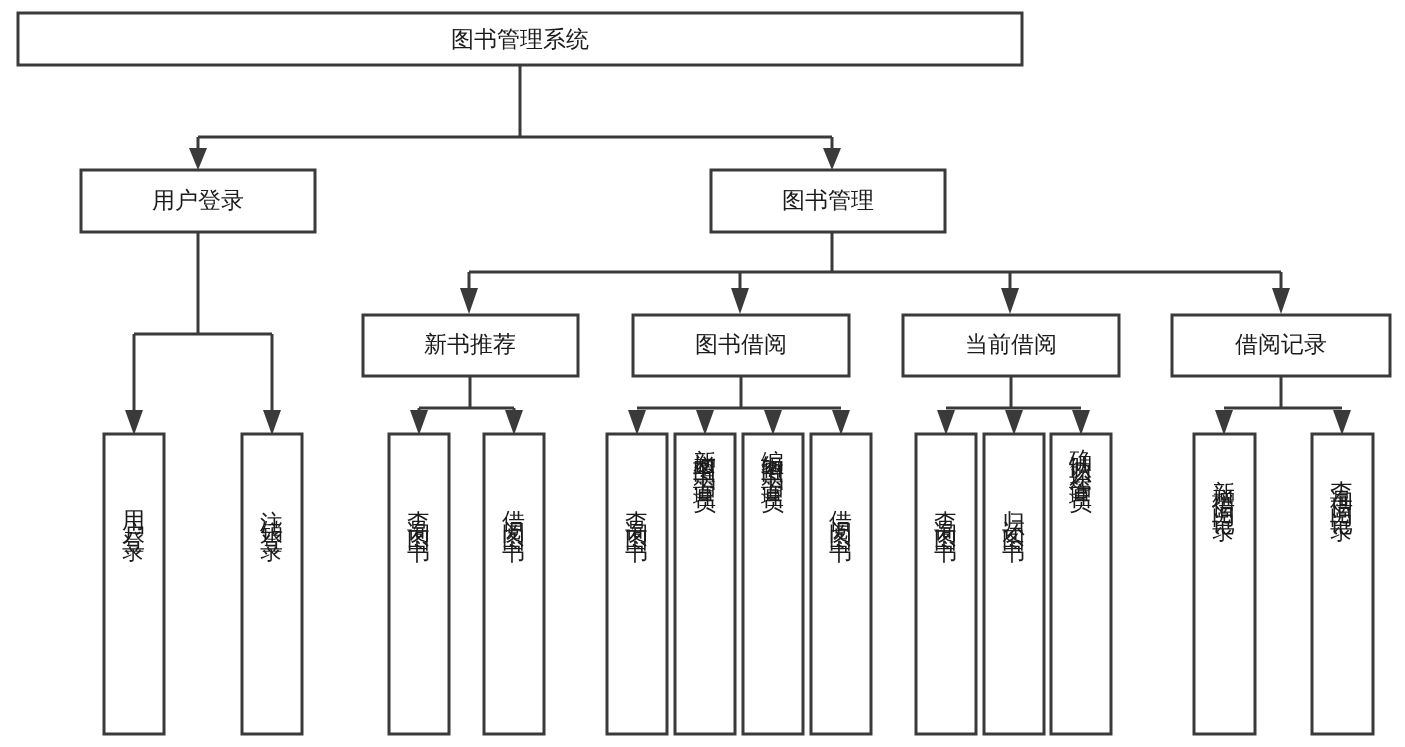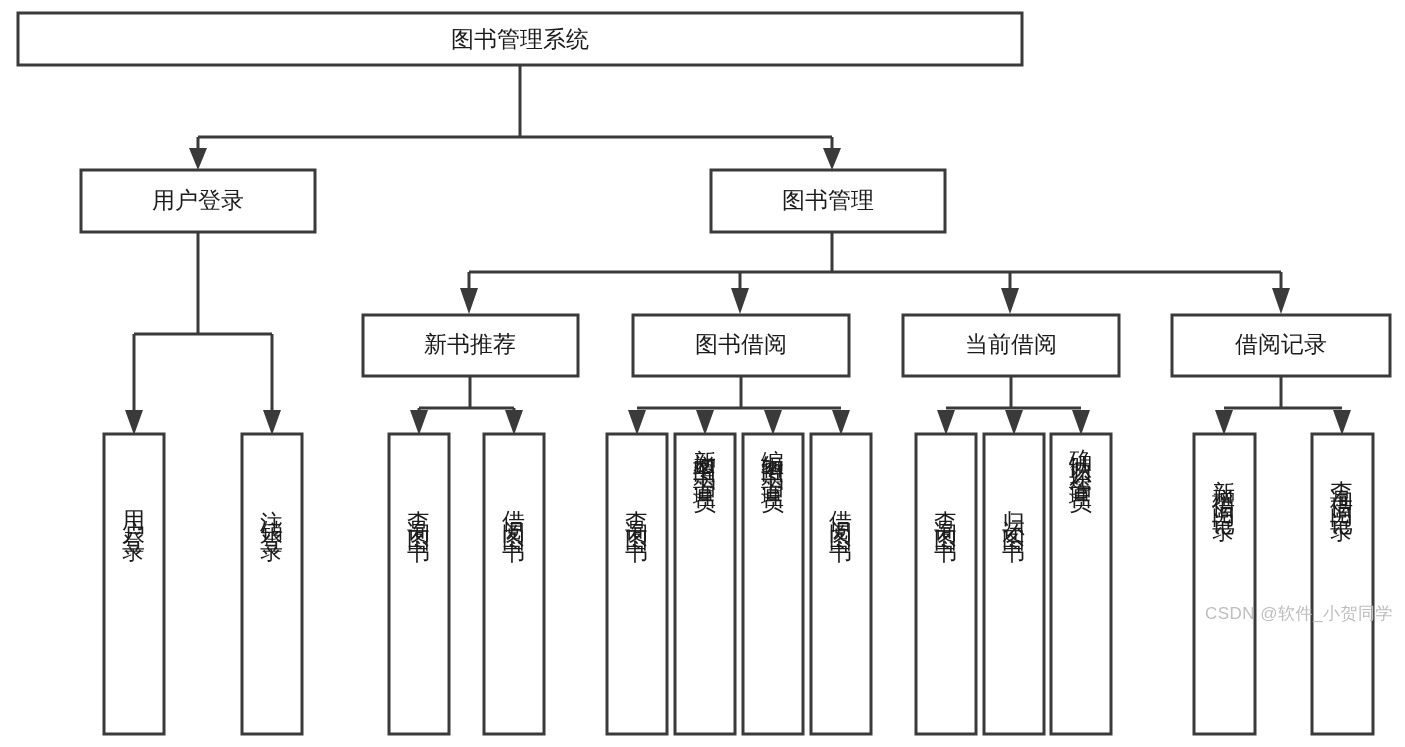--- a/index.html
+++ b/index.html
@@ -215,14 +215,13 @@
       <rect class="node-box" x="1194" y="434" width="61" height="300"></rect>
       <text class="node-label-v" x="1224" y="486" writing-mode="tb" glyph-orientation-vertical="0" letter-spacing="8">新增借阅记录</text>
     </g>
     <g>
       <rect class="node-box" x="1312" y="434" width="61" height="300"></rect>
       <text class="node-label-v" x="1342" y="486" writing-mode="tb" glyph-orientation-vertical="0" letter-spacing="8">查询借阅记录</text>
     </g>
 
   </svg>
 
-  <div class="watermark">CSDN @软件_小贺同学</div>
 </div>
 
 </body></html>

